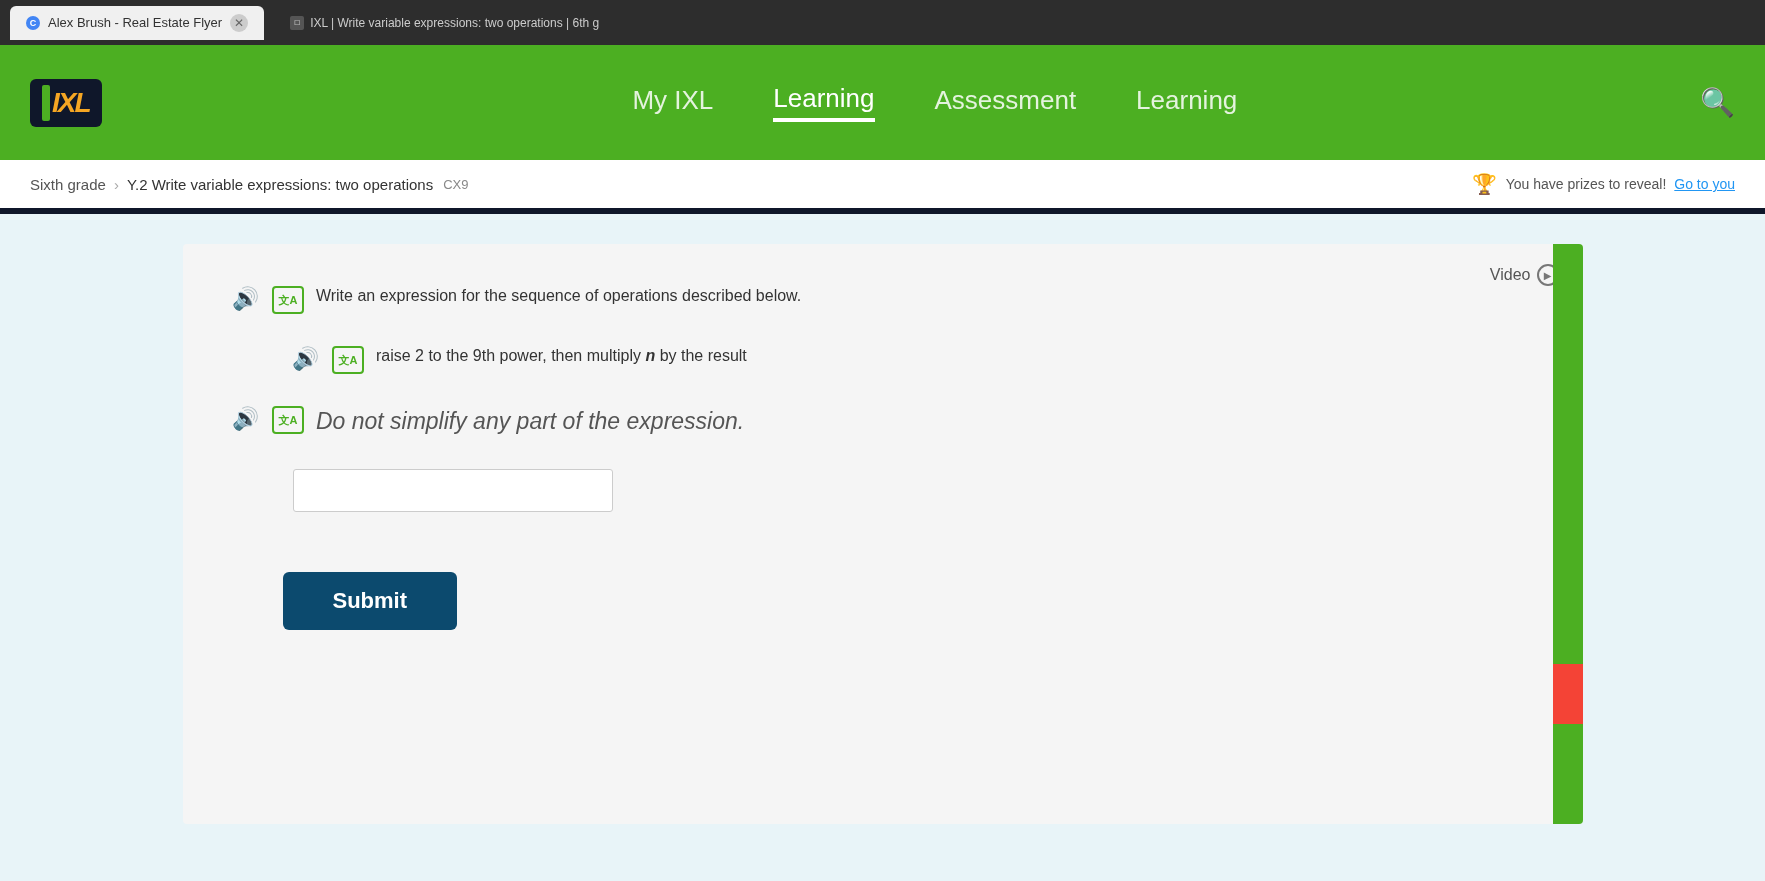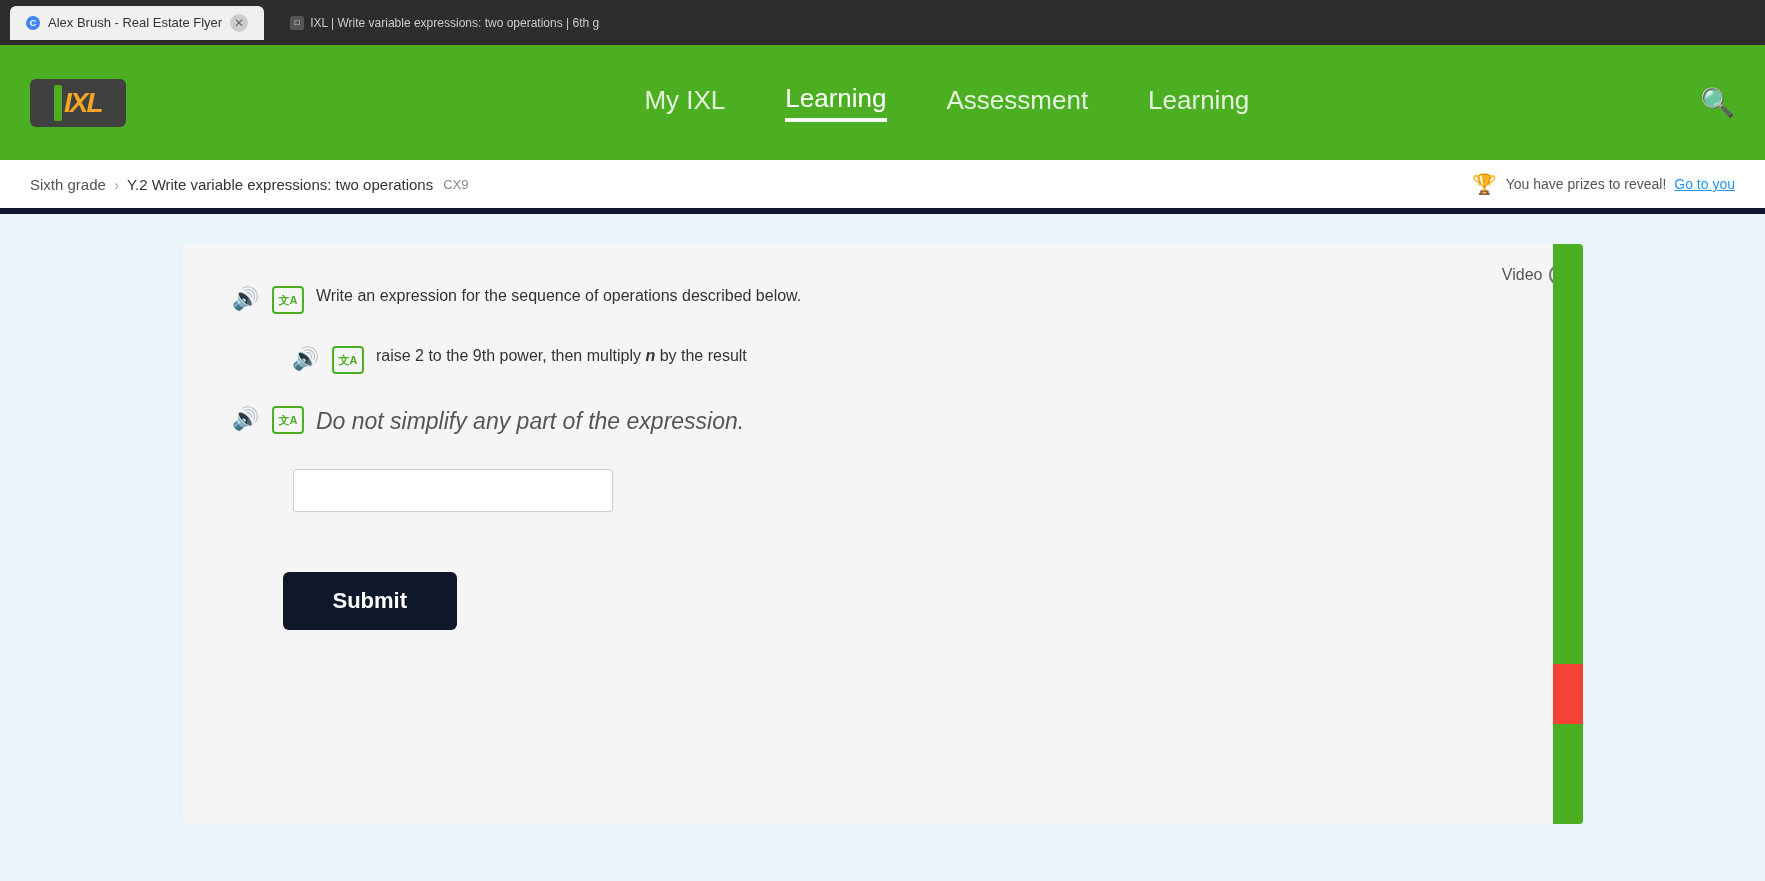--- a/index.html
+++ b/index.html
@@ -79,23 +79,23 @@
     
     .nav-bar {
       background: #4caf22;
       height: 115px;
       display: flex;
       align-items: center;
       padding: 0 30px;
       gap: 0;
     }
     .ixl-logo {
-      background: #404040;
+      background: #0f172a;
       border-radius: 6px;
-      padding: 6px 24px;
+      padding: 6px 12px;
       display: flex;
       align-items: center;
       gap: 2px;
       margin-right: 88px;
     }
     .logo-bar {
       width: 8px;
       height: 36px;
       background: #4caf22;
       border-radius: 2px;
@@ -197,21 +197,21 @@
       max-width: 1400px;
       margin: 0 auto;
       position: relative;
       min-height: 580px;
     }
 
     
     .video-btn {
       position: absolute;
       top: 20px;
-      right: 12px;
+      right: 24px;
       display: flex;
       align-items: center;
       gap: 6px;
       color: #555;
       font-size: 16px;
       cursor: pointer;
     }
     .video-play-icon {
       width: 22px;
       height: 22px;
@@ -305,21 +305,21 @@
       outline: none;
       background: #fff;
     }
 
     
     .submit-row {
       margin-top: 60px;
       margin-left: 50px;
     }
     .submit-btn {
-      background: #0f172a;
+      background: #0c4a6e;
       color: white;
       border: none;
       border-radius: 6px;
       padding: 16px 50px;
       font-size: 22px;
       font-weight: bold;
       cursor: pointer;
     }
   </style>
 </head>

